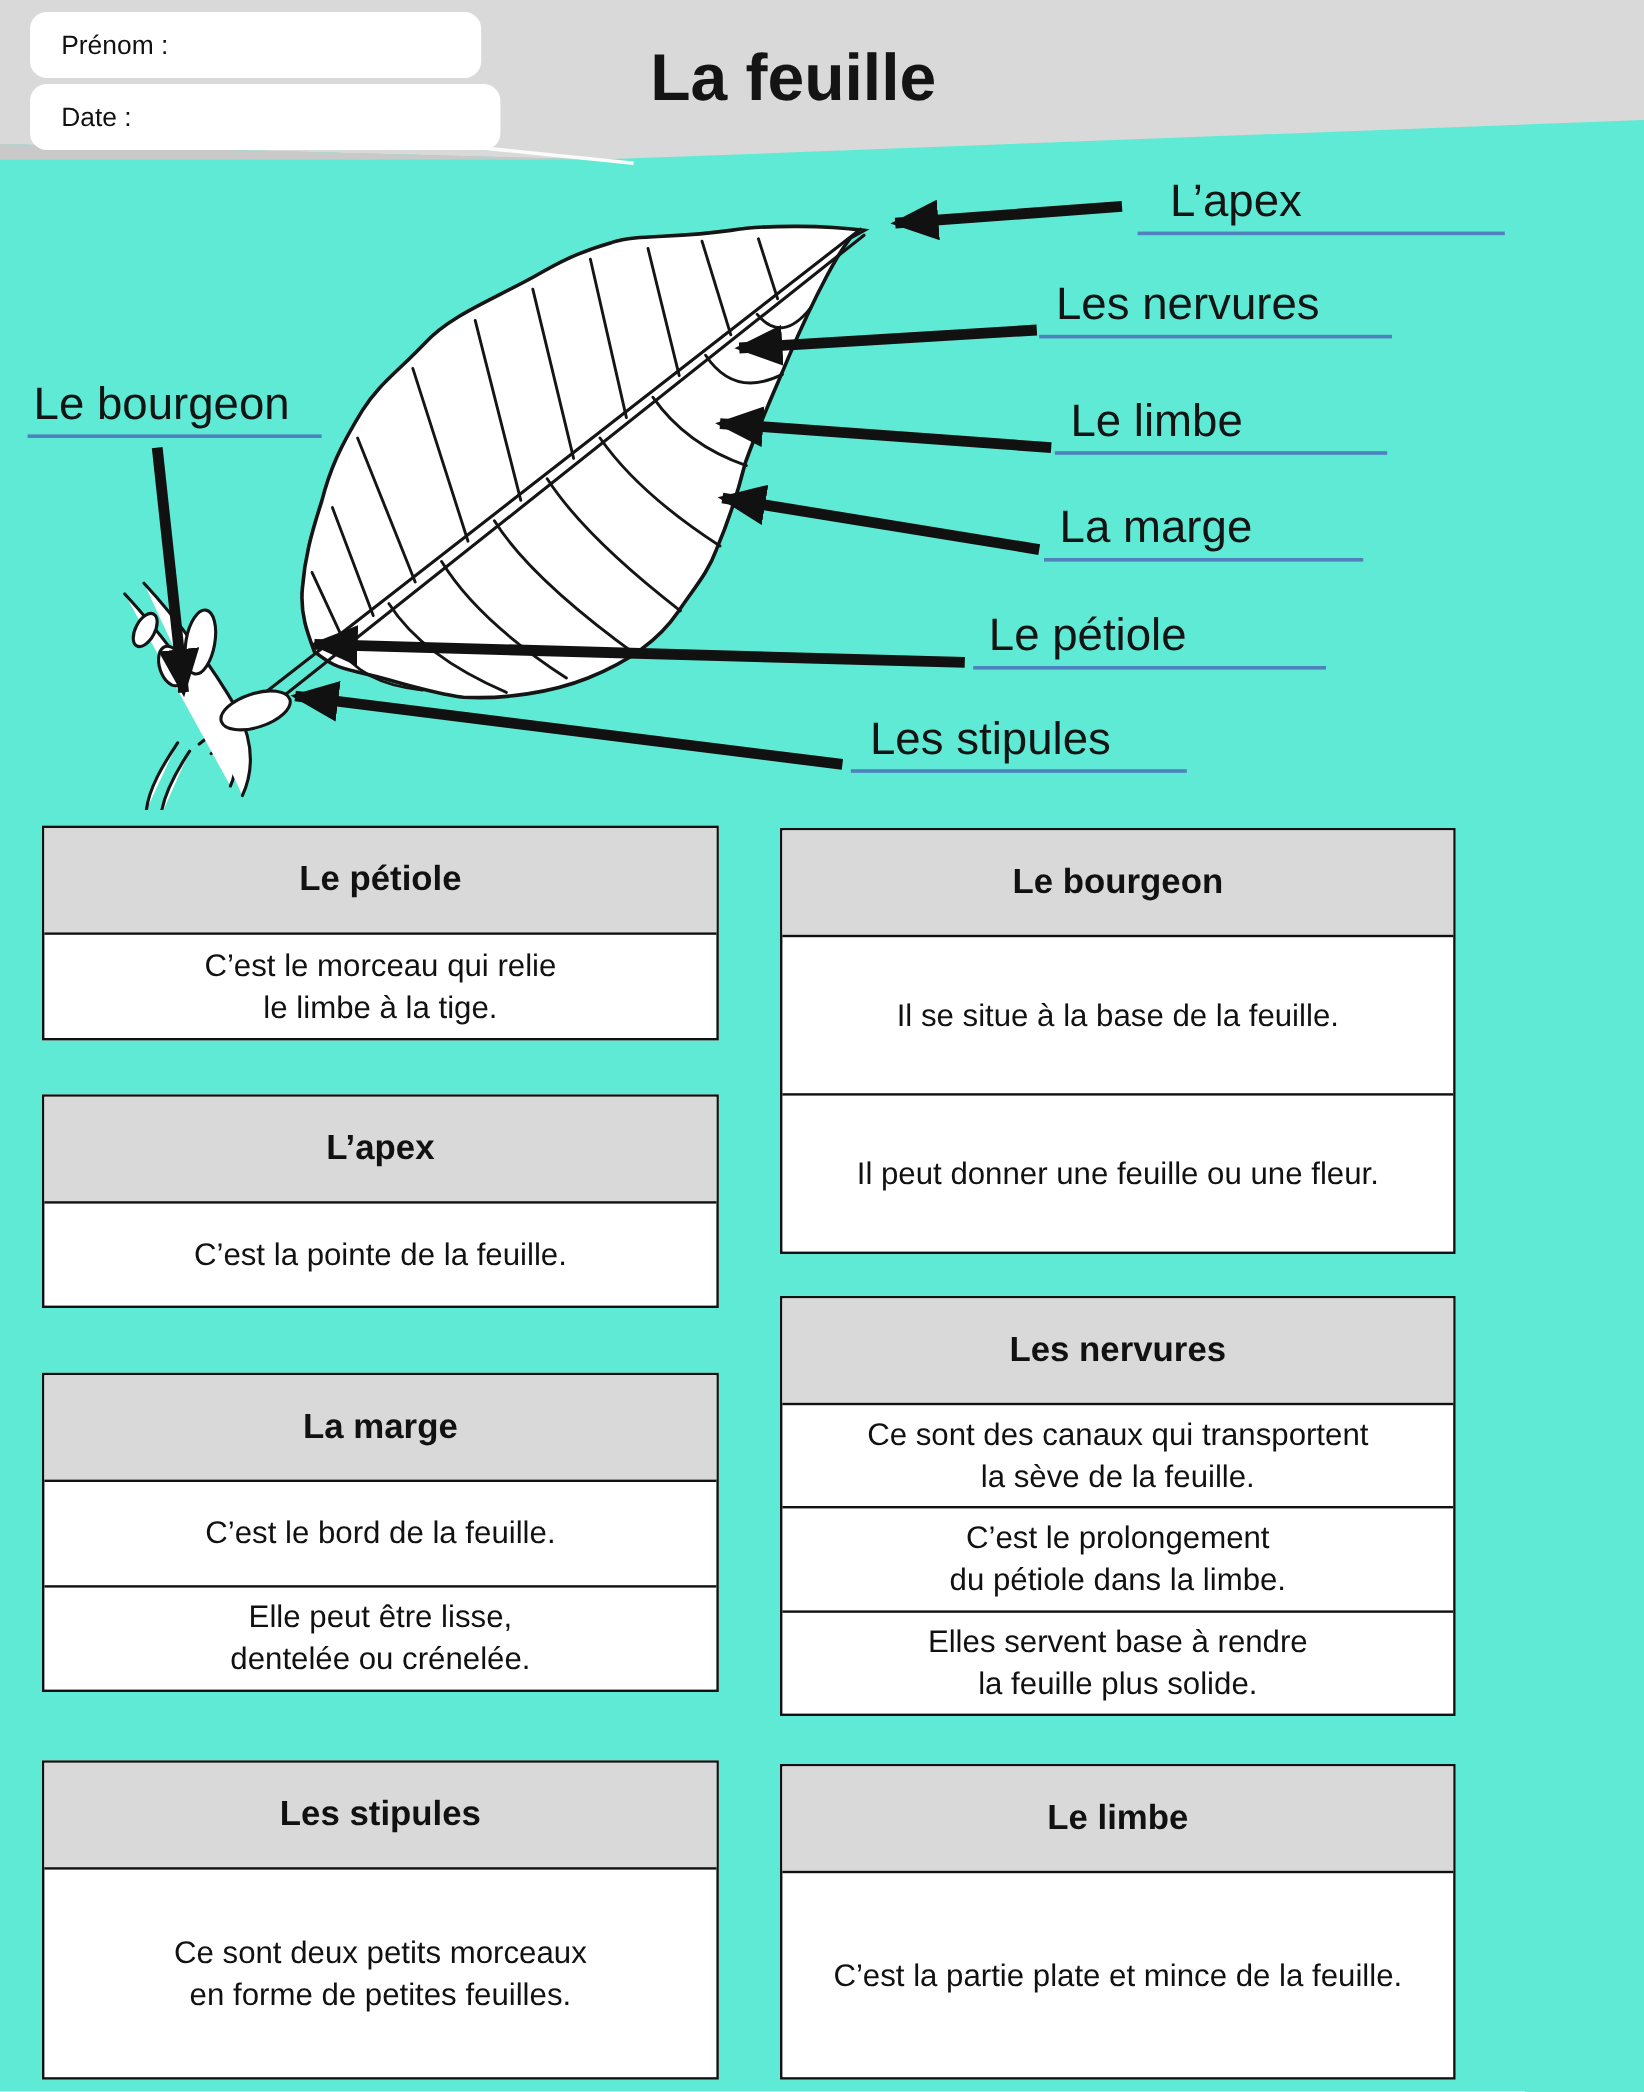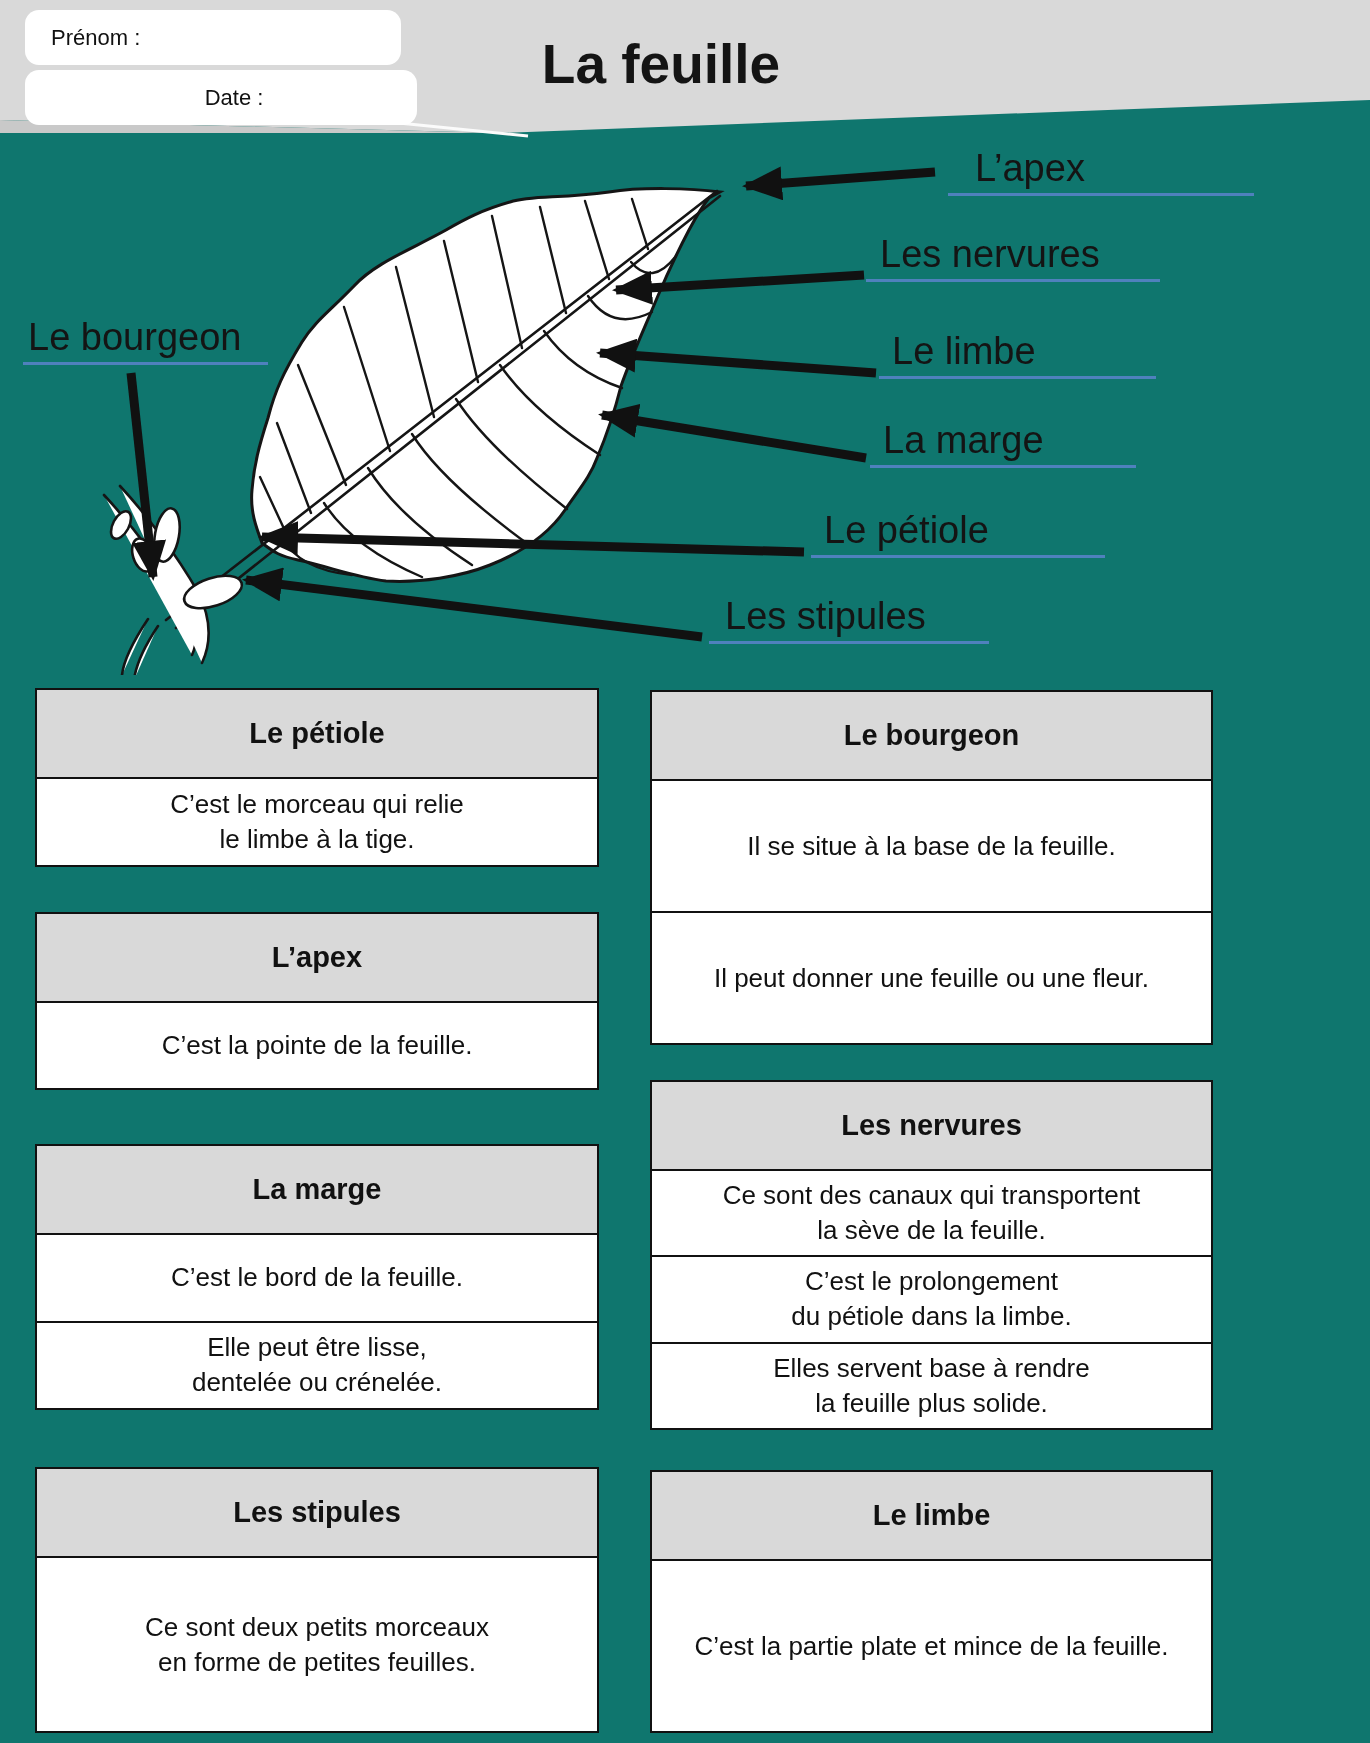--- a/index.html
+++ b/index.html
@@ -1,29 +1,29 @@
 <!DOCTYPE html>
 <html lang="fr"><head>
 <meta charset="utf-8">
 <style>
   html,body{margin:0;padding:0;background:#ffffff;}
   .page{
     position:relative; width:1370px; height:1743px;
-    background:#0f766e; overflow:hidden;
+    background:#5eead4; overflow:hidden;
     font-family:"Liberation Sans", sans-serif; color:#111;
   }
   
   .banner{position:absolute;left:0;top:0;}
   .field{
     position:absolute; background:#ffffff; border-radius:14px;
     display:flex; align-items:center; padding-left:26px;
     font-size:22px; color:#111;
   }
   .field.prenom{left:25px; top:10px; width:350px; height:55px;}
-  .field.date{left:25px; top:70px; width:366px; height:55px;justify-content:center;}
+  .field.date{left:25px; top:70px; width:366px; height:55px;}
   .title{
     position:absolute; left:491px; top:32px; width:340px;
     text-align:center; font-size:55px; font-weight:bold; color:#141414;
     letter-spacing:0px;
   }
   
   .diagram{position:absolute; left:0; top:115px;}
   .dlabel{
     position:absolute; font-size:38px; line-height:50px; color:#141414;
     border-bottom:3px solid #4f81bd; white-space:nowrap;

